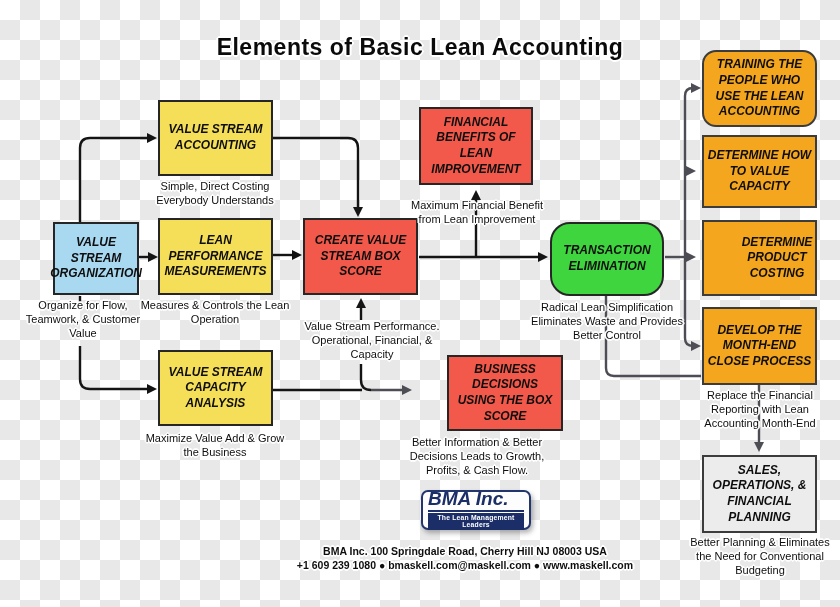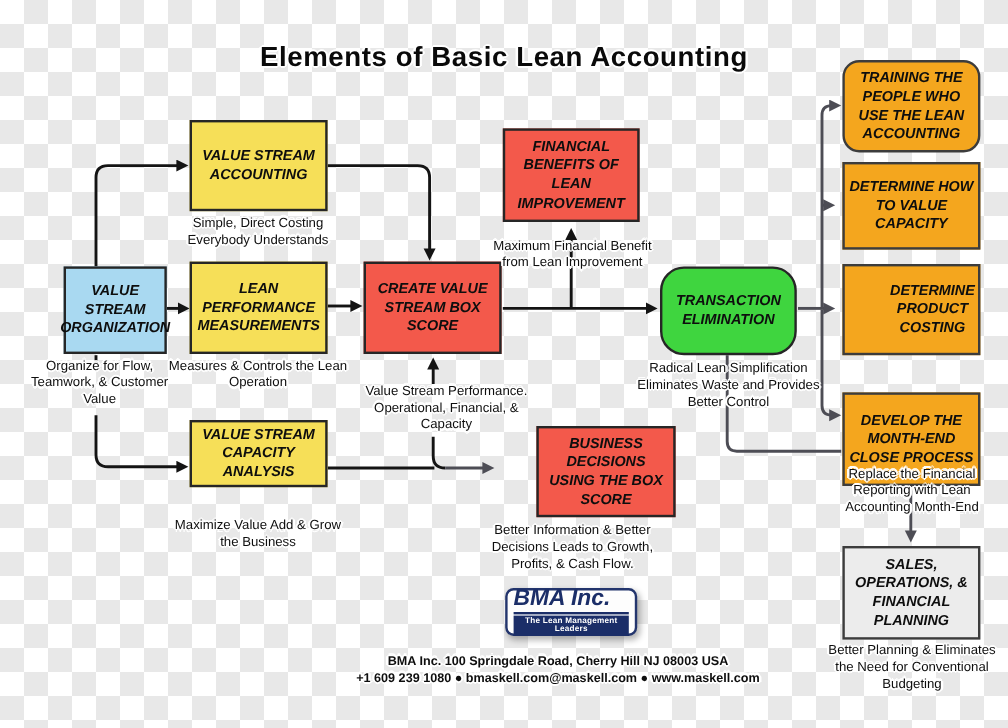--- a/index.html
+++ b/index.html
@@ -31,21 +31,21 @@
   .caption{
     position:absolute;text-align:center;font-weight:normal;font-size:11px;
     line-height:1.25;color:#0e0e0e;
   }
   svg.wires{position:absolute;left:0;top:0;pointer-events:none;}
 
   
   #n-org{left:25px;top:222px;width:86px;height:73px;margin-left:28px;}
   #n-acct{left:158px;top:100px;width:115px;height:76px;}
   #n-perf{left:158px;top:218px;width:115px;height:77px;}
-  #n-cap{left:158px;top:350px;width:115px;height:56px;}
+  #n-cap{left:158px;top:350px;width:115px;height:76px;}
   #n-create{left:303px;top:218px;width:115px;height:77px;}
   #n-finben{left:419px;top:107px;width:114px;height:78px;}
   #n-bizdec{left:418px;top:355px;width:116px;height:76px;margin-left:29px;}
   #n-trans{left:550px;top:222px;width:114px;height:74px;border-radius:20px;}
   #n-train{left:702px;top:50px;width:115px;height:77px;border-radius:14px;}
   #n-inv{left:702px;top:135px;width:115px;height:73px;}
   #n-cost{left:702px;top:220px;width:115px;height:76px;padding-left:38px;}
   #n-month{left:702px;top:307px;width:115px;height:78px;}
   #n-sales{left:702px;top:455px;width:115px;height:78px;}
 
@@ -126,21 +126,21 @@
   <div class="node" id="n-acct" style="background: rgb(246, 223, 88);">VALUE STREAM ACCOUNTING</div>
   <div class="node" id="n-perf" style="background: rgb(246, 223, 88);">LEAN PERFORMANCE MEASUREMENTS</div>
   <div class="node" id="n-cap" style="background: rgb(246, 223, 88);">VALUE STREAM CAPACITY ANALYSIS</div>
   <div class="node" id="n-create" style="background: rgb(243, 89, 75);">CREATE VALUE STREAM BOX SCORE</div>
   <div class="node" id="n-finben" style="background: rgb(243, 89, 75);">FINANCIAL BENEFITS OF LEAN IMPROVEMENT</div>
   <div class="node" id="n-bizdec" style="background: rgb(243, 89, 75);">BUSINESS DECISIONS USING THE BOX SCORE</div>
   <div class="node" id="n-trans" style="background: rgb(63, 213, 63);">TRANSACTION ELIMINATION</div>
   <div class="node thin" id="n-train" style="background: rgb(244, 166, 30);">TRAINING THE PEOPLE WHO USE THE LEAN ACCOUNTING</div>
   <div class="node thin" id="n-inv" style="background: rgb(244, 166, 30);">DETERMINE HOW TO VALUE CAPACITY</div>
   <div class="node thin" id="n-cost" style="background: rgb(244, 166, 30);">DETERMINE PRODUCT COSTING</div>
-  <div class="node thin" id="n-month" style="background: rgb(244, 166, 30); margin-top: 20px;">DEVELOP THE MONTH-END CLOSE PROCESS</div>
+  <div class="node thin" id="n-month" style="background: rgb(244, 166, 30);">DEVELOP THE MONTH-END CLOSE PROCESS</div>
   <div class="node thin" id="n-sales" style="background: rgb(236, 236, 236);">SALES, OPERATIONS, &amp; FINANCIAL PLANNING</div>
 
   <div class="caption halo" id="c-org">Organize for Flow, Teamwork, &amp; Customer Value</div>
   <div class="caption halo" id="c-acct">Simple, Direct Costing Everybody Understands</div>
   <div class="caption halo" id="c-perf">Measures &amp; Controls the Lean Operation</div>
   <div class="caption halo" id="c-cap">Maximize Value Add &amp; Grow the Business</div>
   <div class="caption halo" id="c-create">Value Stream Performance. Operational, Financial, &amp; Capacity</div>
   <div class="caption halo" id="c-finben">Maximum Financial Benefit from Lean Improvement</div>
   <div class="caption halo" id="c-bizdec">Better Information &amp; Better Decisions Leads to Growth, Profits, &amp; Cash Flow.</div>
   <div class="caption halo" id="c-trans">Radical Lean Simplification Eliminates Waste and Provides Better Control</div>

